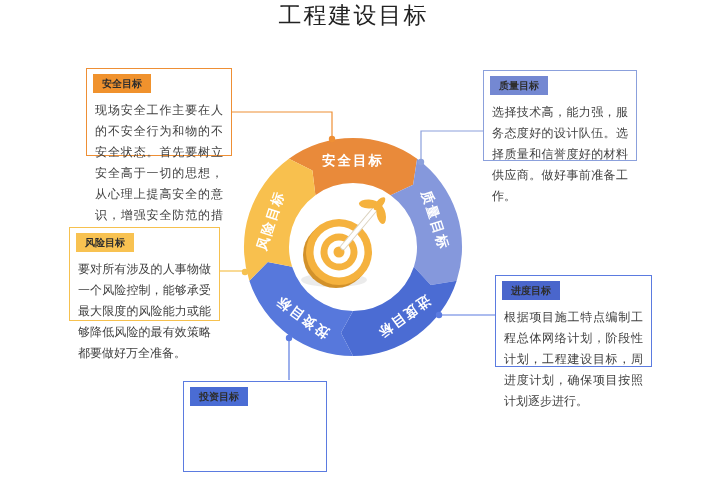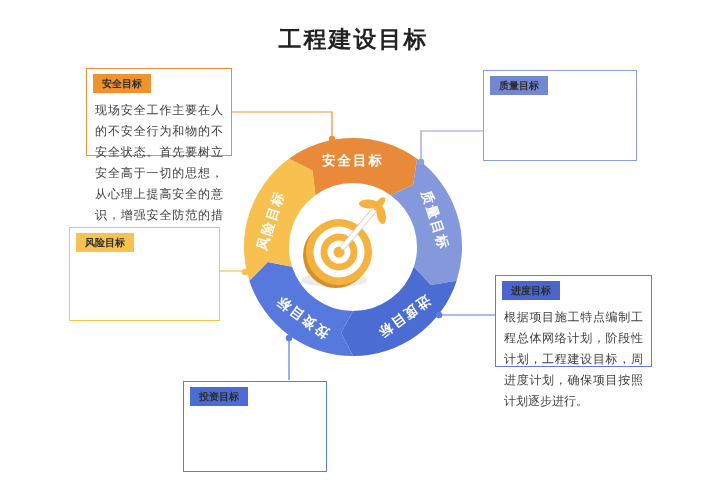--- a/index.html
+++ b/index.html
@@ -1,22 +1,22 @@
 <!DOCTYPE html>
 <html><head>
 <meta charset="utf-8">
 <style>
   html,body { margin:0; padding:0; }
   body {
     width:707px; height:500px; position:relative; background:#ffffff;
     font-family:"Liberation Sans","DejaVu Sans",sans-serif; overflow:hidden;
   }
   .title {
-    position:absolute; top:24px; left:0; width:707px; text-align:center;
-    font-size:23px; font-weight:700; color:#222; letter-spacing:2px;
+    position:absolute; top:0; left:0; width:707px; text-align:center;
+    font-size:23px; font-weight:400; color:#222; letter-spacing:2px;
   }
   #diagram-svg { position:absolute; left:0; top:0; }
   .ringlabel {
     font-size:13.5px; font-weight:700; fill:#ffffff; letter-spacing:2px;
     font-family:"Liberation Sans","DejaVu Sans",sans-serif;
   }
   .infobox {
     position:absolute; background:#ffffff; border:1px solid #999;
     box-sizing:border-box;
   }
@@ -89,24 +89,26 @@
   </g>
 </svg>
 
 <div class="infobox" id="box-safety" style="border-color: rgb(238, 143, 53);">
   <div class="chip" style="background-color: rgb(240, 146, 45);">安全目标</div>
   <div class="boxtext">现场安全工作主要在人的不安全行为和物的不安全状态。首先要树立安全高于一切的思想，从心理上提高安全的意识，增强安全防范的措施。</div>
 </div>
 
 <div class="infobox" id="box-quality" style="border-color: rgb(139, 160, 220);">
   <div class="chip" style="background-color: rgb(116, 136, 210);">质量目标</div>
+  <div class="boxtext">选择技术高，能力强，服务态度好的设计队伍。选择质量和信誉度好的材料供应商。做好事前准备工作。</div>
 </div>
 
 <div class="infobox" id="box-risk" style="border-color: rgb(246, 193, 79);">
   <div class="chip" style="background-color: rgb(248, 194, 81);">风险目标</div>
+  <div class="boxtext">要对所有涉及的人事物做一个风险控制，能够承受最大限度的风险能力或能够降低风险的最有效策略都要做好万全准备。</div>
 </div>
 
 <div class="infobox" id="box-progress" style="border-color: rgb(91, 123, 224);">
   <div class="chip" style="background-color: rgb(74, 102, 204);">进度目标</div>
   <div class="boxtext">根据项目施工特点编制工程总体网络计划，阶段性计划，工程建设目标，周进度计划，确保项目按照计划逐步进行。</div>
 </div>
 
 <div class="infobox" id="box-investment" style="border-color: rgb(91, 123, 224);">
   <div class="chip" style="background-color: rgb(74, 108, 212);">投资目标</div>
 </div>

